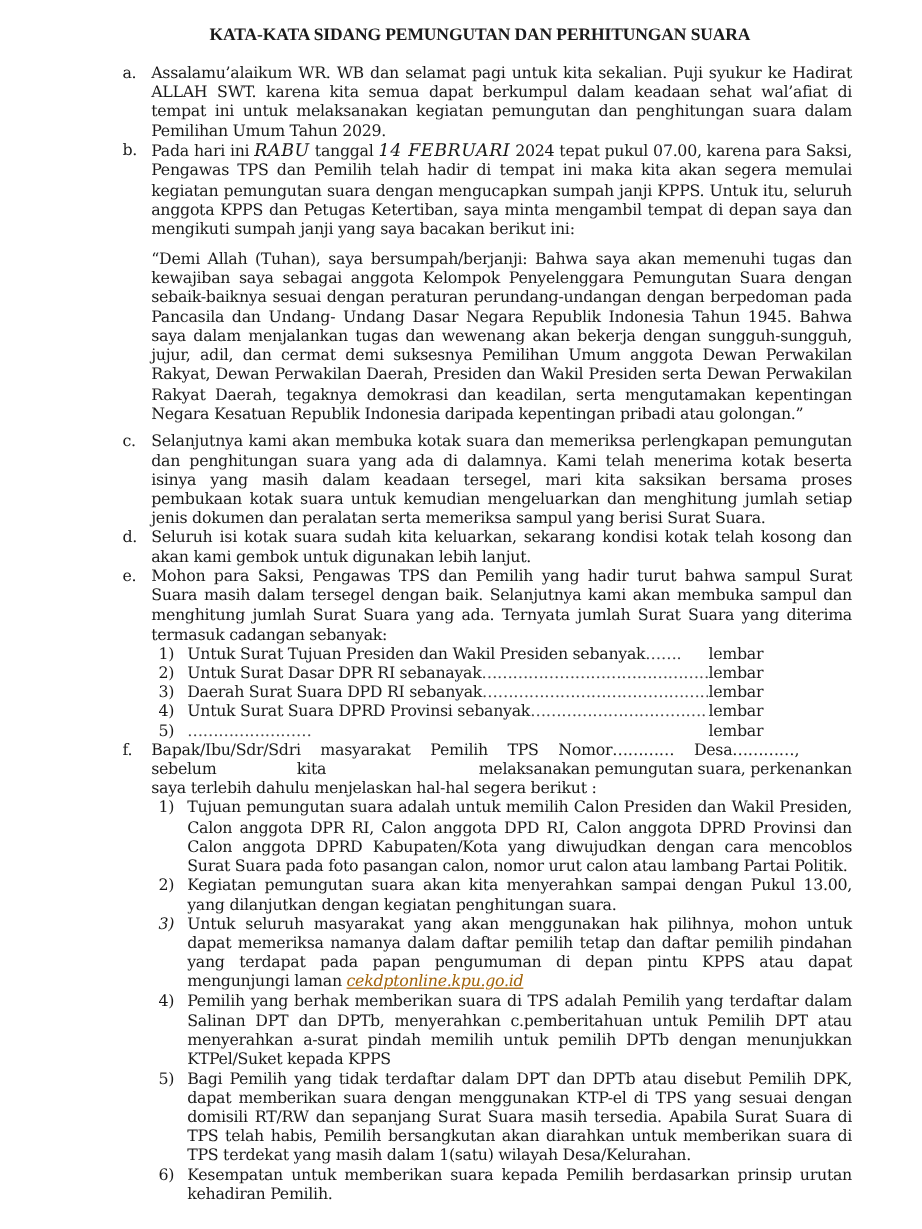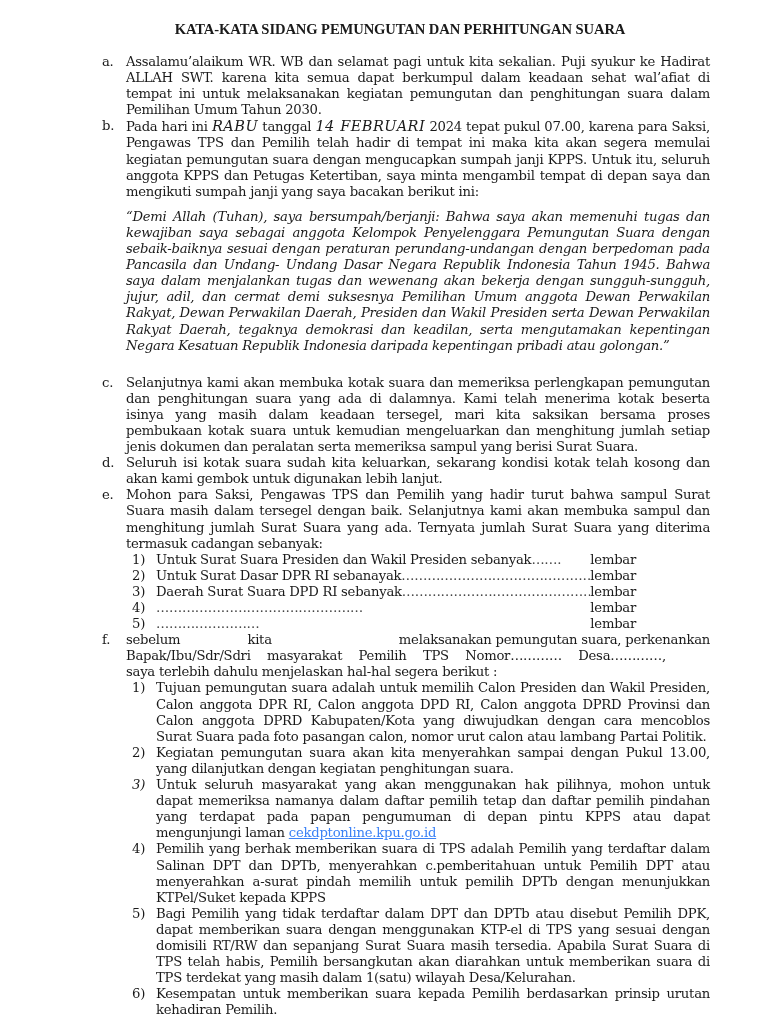--- a/index.html
+++ b/index.html
@@ -6,44 +6,44 @@
   body { width: 768px; height: 1024px; overflow: hidden; position: relative;
          font-family: "DejaVu Serif", "Liberation Serif", serif; color: #1a1a1a; }
   .page { position: absolute; left: 16px; top: 0; width: 768px; height: 1024px; padding-left: 20px; }
   .title { position: absolute; top: 21px; left: 0; width: 768px; text-align: center;
            font-family: "Liberation Serif", "DejaVu Serif", serif; font-weight: bold;
            font-size: 14.6px; letter-spacing: -0.1px; }
   .list { position: absolute; left: 86px; top: 54px; width: 608px; font-size: 13.2px;
           line-height: 16.1px; letter-spacing: -0.25px; }
   .item { position: relative; padding-left: 24px; text-align: justify; }
   .marker { position: absolute; left: 0; top: 0; }
-  .quote { font-style: italic; margin-top: 9px; margin-bottom: 21px; text-align: justify; }
+  .quote { margin-top: 9px; margin-bottom: 7px; text-align: justify; }
   .sub { position: relative; padding-left: 24px; text-align: justify; }
   .sub .marker { left: 0; }
   .sublist { margin-left: 0; }
   .sublist-e .sub { padding-left: 24px; }
   .sublist-e { margin-left: 6px; }
   .dots-line { display: flex; width: 480px; white-space: nowrap; }
   .dots-line .fill { flex: 1; overflow: hidden; white-space: nowrap; color: #444; }
   .row-f { display: flex; justify-content: space-between; }
-  .link { color: #3b82f6; text-decoration: underline; }
+  .link { color: #a16207; font-style: italic; text-decoration: underline; }
   .it { font-style: italic; }
   .big { font-size: 14.5px; letter-spacing: 0.5px; font-style: italic; }
 </style>
 </head>
 <body>
 
 <div class="page">
   <div class="title">KATA-KATA SIDANG PEMUNGUTAN DAN PERHITUNGAN SUARA</div>
 
   <div class="list">
 
     <div class="item">
       <span class="marker">a.</span>
-      <span>Assalamu’alaikum WR. WB dan selamat pagi untuk kita sekalian. Puji syukur ke Hadirat ALLAH SWT. karena kita semua dapat berkumpul dalam keadaan sehat wal’afiat di tempat ini untuk melaksanakan kegiatan pemungutan dan penghitungan suara dalam Pemilihan Umum Tahun 2030.</span>
+      <span>Assalamu’alaikum WR. WB dan selamat pagi untuk kita sekalian. Puji syukur ke Hadirat ALLAH SWT. karena kita semua dapat berkumpul dalam keadaan sehat wal’afiat di tempat ini untuk melaksanakan kegiatan pemungutan dan penghitungan suara dalam Pemilihan Umum Tahun 2029.</span>
     </div>
 
     <div class="item">
       <span class="marker">b.</span>
       <span>Pada hari ini </span><span class="big">RABU</span><span> tanggal </span><span class="big">14 FEBRUARI</span><span> 2024 tepat pukul 07.00, karena para Saksi, Pengawas TPS dan Pemilih telah hadir  di tempat ini maka kita akan segera memulai kegiatan pemungutan suara dengan mengucapkan sumpah janji KPPS. Untuk itu, seluruh anggota KPPS dan Petugas Ketertiban, saya minta mengambil tempat di depan saya dan mengikuti sumpah janji yang saya bacakan berikut ini:</span>
       <div class="quote">“Demi Allah (Tuhan), saya bersumpah/berjanji: Bahwa saya akan memenuhi tugas dan kewajiban saya sebagai anggota Kelompok Penyelenggara Pemungutan Suara dengan sebaik-baiknya sesuai dengan peraturan perundang-undangan dengan berpedoman pada Pancasila dan Undang- Undang Dasar Negara Republik Indonesia Tahun 1945. Bahwa saya dalam menjalankan tugas dan wewenang akan bekerja dengan sungguh-sungguh, jujur, adil, dan cermat demi suksesnya Pemilihan Umum anggota Dewan Perwakilan Rakyat, Dewan Perwakilan Daerah, Presiden dan Wakil Presiden serta Dewan Perwakilan Rakyat Daerah, tegaknya demokrasi dan keadilan, serta mengutamakan kepentingan Negara Kesatuan Republik Indonesia daripada kepentingan pribadi atau golongan.”</div>
     </div>
 
     <div class="item">
       <span class="marker">c.</span>
@@ -55,21 +55,21 @@
       <span>Seluruh isi kotak suara sudah kita keluarkan, sekarang kondisi kotak telah kosong dan akan kami gembok untuk digunakan lebih lanjut.</span>
     </div>
 
     <div class="item">
       <span class="marker">e.</span>
       <span>Mohon para Saksi, Pengawas TPS dan Pemilih yang hadir turut bahwa sampul Surat Suara masih dalam tersegel dengan baik. Selanjutnya kami akan membuka sampul dan menghitung jumlah Surat Suara yang ada. Ternyata jumlah Surat Suara yang diterima termasuk  cadangan sebanyak:</span>
       <div class="sublist sublist-e">
         <div class="sub">
           <span class="marker">1)</span>
           <div class="dots-line">
-              <span>Untuk Surat Suara Presiden dan Wakil Presiden sebanyak</span>
+              <span>Untuk Surat Tujuan Presiden dan Wakil Presiden sebanyak</span>
               <span class="fill">…….</span>
               <span>lembar</span>
             </div>
         </div>
         <div class="sub">
           <span class="marker">2)</span>
           <div class="dots-line">
               <span>Untuk Surat Dasar DPR RI sebanayak</span>
               <span class="fill">…………………………………………………</span>
               <span>lembar</span>
@@ -79,48 +79,49 @@
           <span class="marker">3)</span>
           <div class="dots-line">
               <span>Daerah Surat Suara DPD RI sebanyak</span>
               <span class="fill">…………………………………………………</span>
               <span>lembar</span>
             </div>
         </div>
         <div class="sub">
           <span class="marker">4)</span>
           <div class="dots-line">
+              <span>Untuk Surat Suara DPRD Provinsi sebanyak</span>
               <span class="fill">…………………………………………</span>
               <span>lembar</span>
             </div>
         </div>
         <div class="sub">
           <span class="marker">5)</span>
           <div class="dots-line">
               <span class="fill">……………………</span>
               <span>lembar</span>
             </div>
         </div>
       </div>
     </div>
 
     <div class="item">
       <span class="marker">f.</span>
       <div class="row-f">
-        <span>sebelum</span>
-        <span style="margin-left:-60px">kita</span>
-        <span>melaksanakan pemungutan suara, perkenankan</span>
-      </div>
-      <div class="row-f">
         <span>Bapak/Ibu/Sdr/Sdri</span>
         <span>masyarakat</span>
         <span>Pemilih</span>
         <span>TPS</span>
         <span>Nomor…………</span>
         <span style="margin-right:44px">Desa…………,</span>
+      </div>
+      <div class="row-f">
+        <span>sebelum</span>
+        <span style="margin-left:-60px">kita</span>
+        <span>melaksanakan pemungutan suara, perkenankan</span>
       </div>
       <div>saya terlebih dahulu menjelaskan hal-hal segera berikut :</div>
 
       <div class="sublist" style="margin-left:6px">
         <div class="sub">
           <span class="marker">1)</span>
           <span>Tujuan pemungutan suara adalah untuk memilih Calon Presiden dan Wakil Presiden, Calon anggota DPR RI, Calon anggota DPD RI, Calon anggota DPRD Provinsi dan Calon anggota DPRD Kabupaten/Kota yang diwujudkan dengan cara mencoblos Surat Suara pada foto pasangan calon, nomor urut calon atau lambang Partai Politik.</span>
         </div>
         <div class="sub">
           <span class="marker">2)</span>

